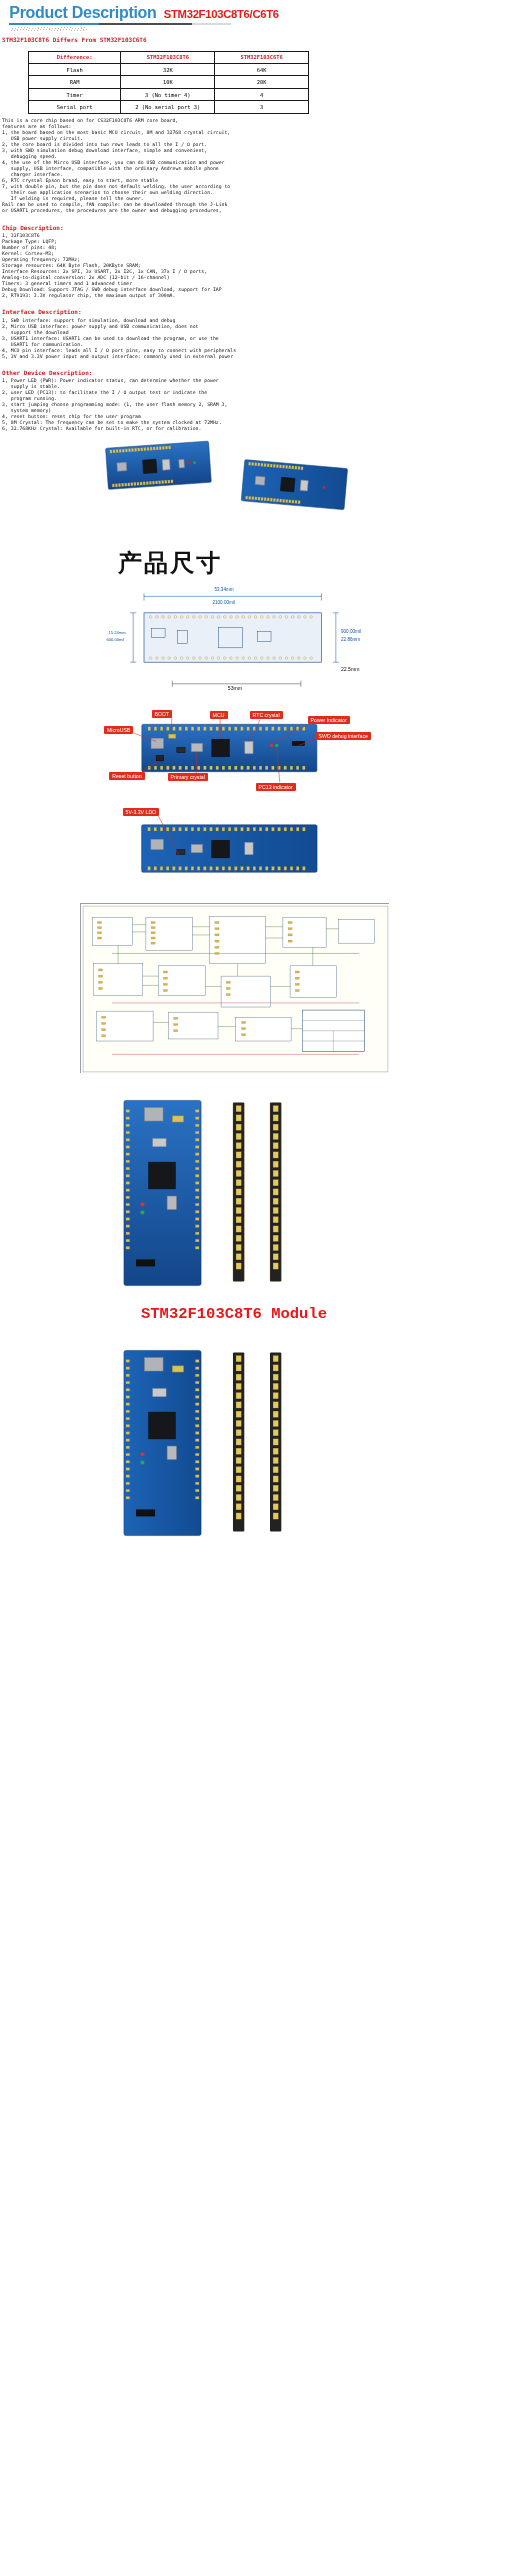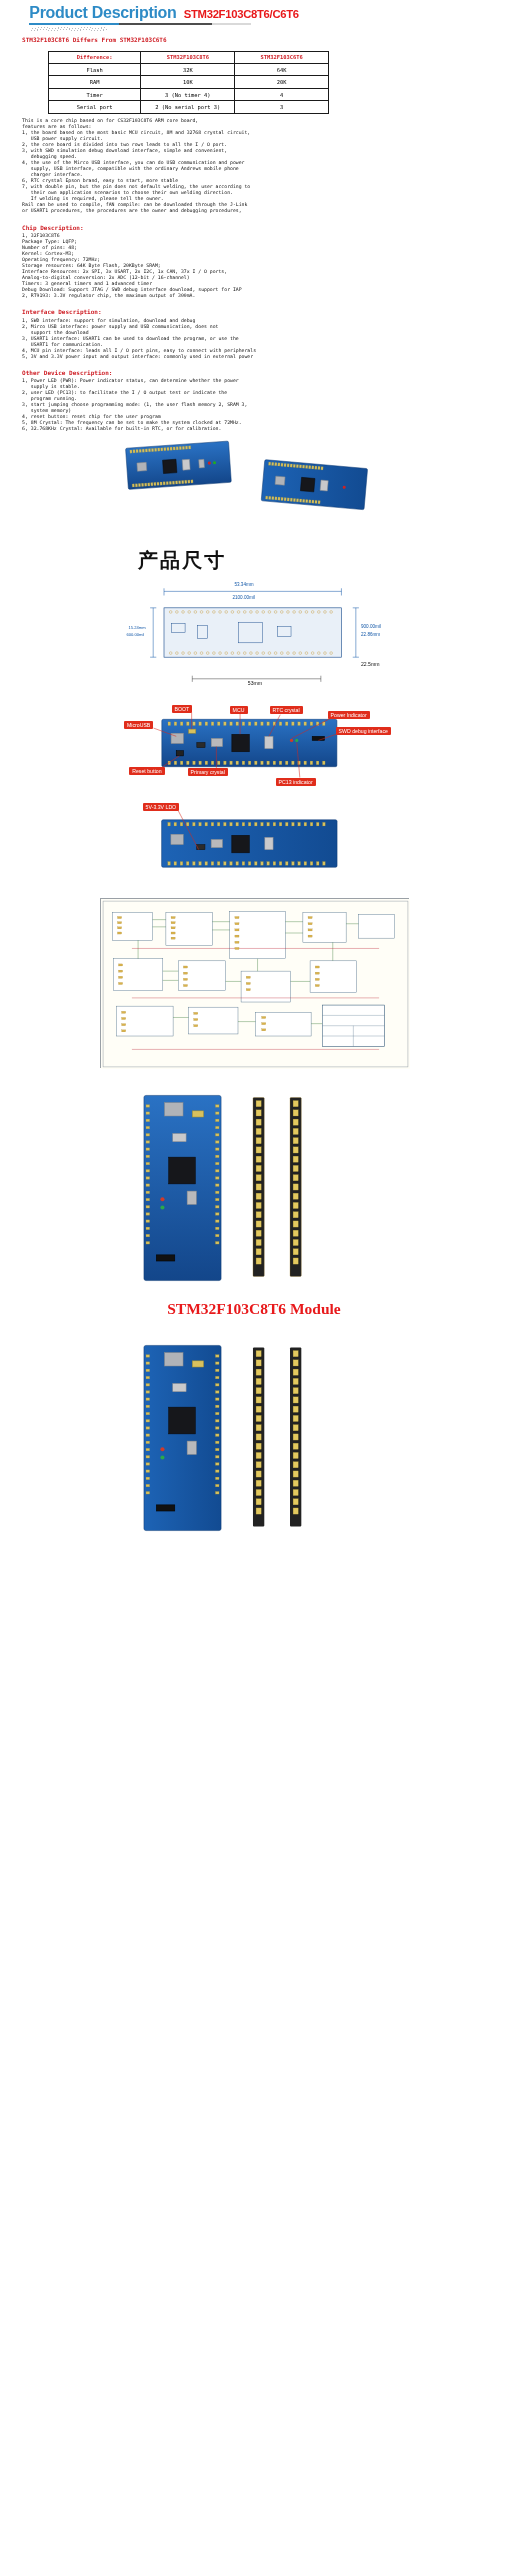--- a/index.html
+++ b/index.html
@@ -3,21 +3,21 @@
 <meta charset="utf-8">
 <style>
   * { box-sizing: border-box; }
   html, body { margin:0; padding:0; }
   body {
     width:515px;
     background:#ffffff;
     font-family:"DejaVu Sans Mono", monospace;
     color:#000;
   }
-  .page { width:468px; position:relative;margin-left:20px; }
+  .page { width:468px; position:relative; }
 
   
   .header { padding:4.1px 0 0 9.3px; }
   .header-line1 { display:flex; align-items:baseline; gap:7.2px; }
   .title-main {
     font-family:"Liberation Sans", sans-serif;
     font-weight:bold;
     font-size:16px;
     color:#2e8bc6;
     letter-spacing:-0.3px;
@@ -85,21 +85,21 @@
   }
   .body-txt.tight { margin-top:0; }
 
   
   .photo-top { margin:7.2px auto 0 auto; width:289px; height:98px; position:relative; }
 
   
   .cn-title {
     font-family:"Liberation Serif", serif;
     font-weight:bold;
-    font-size:20px;
+    font-size:24px;
     color:#111;
     margin:10.3px 0 2.1px 118px;
     letter-spacing:2.1px;
   }
 
   
   .dim-box {
     margin:3.1px auto 0 auto;
     width:278px;
     position:relative;
@@ -124,21 +124,21 @@
     margin:9.3px auto 0 auto;
     width:309px; height:170px;
     border:0.5px solid #9aa0a6;
     background:#fffef7;
     position:relative;
   }
 
   
   .module-caption {
     text-align:center;
-    font-family:Liberation Serif, serif;
+    font-family:Liberation Mono, monospace;
     font-weight:bold;
     font-size:15.5px;
     color:#e8191b;
     margin:3.1px 0 11.3px 0;
     letter-spacing:0px;
   }
   .module-photo-wrap { margin:12.4px auto 0 auto; width:278px; position:relative; }
 </style>
 </head>
 <body>

